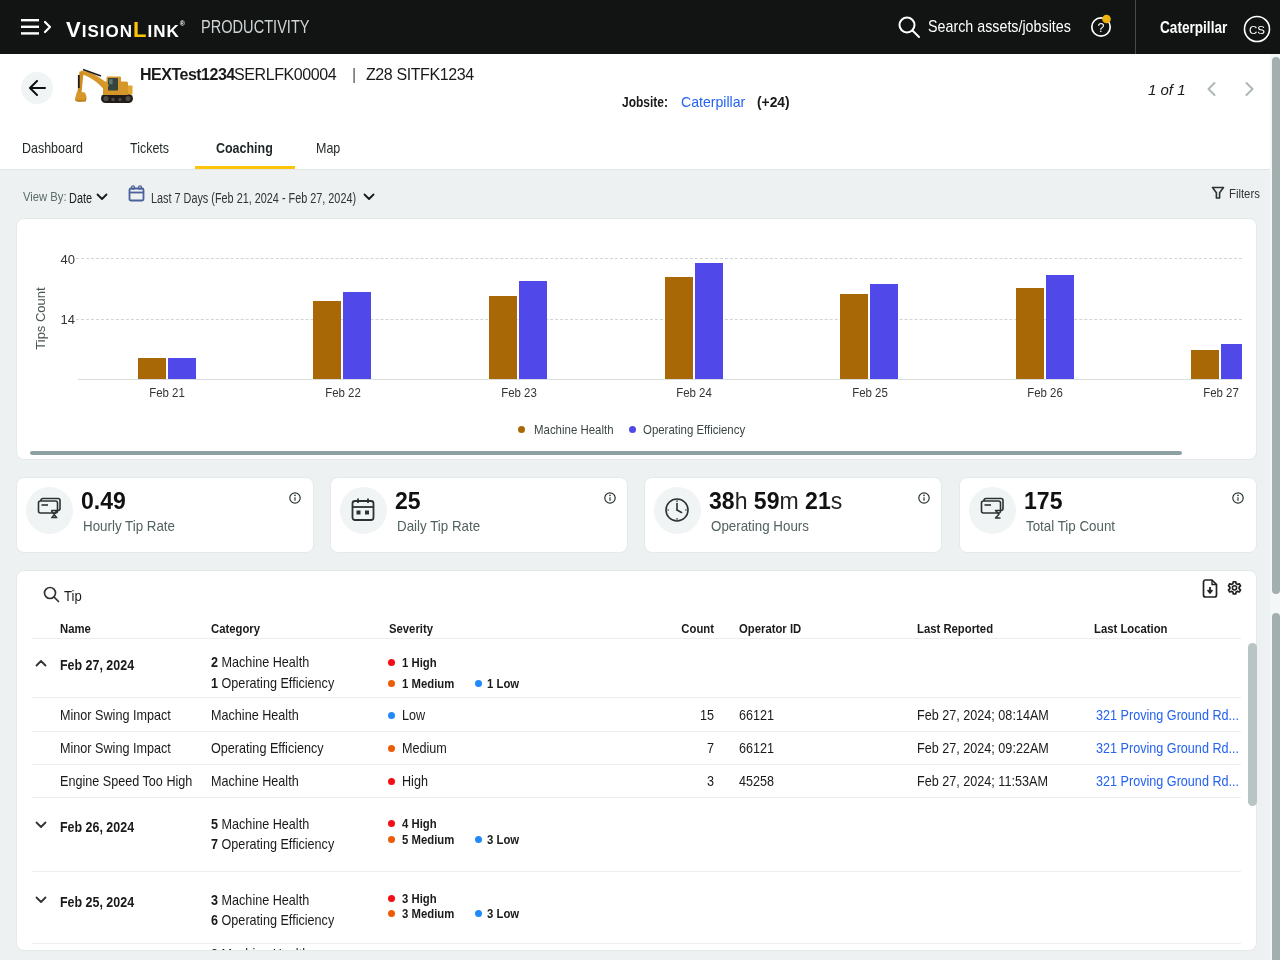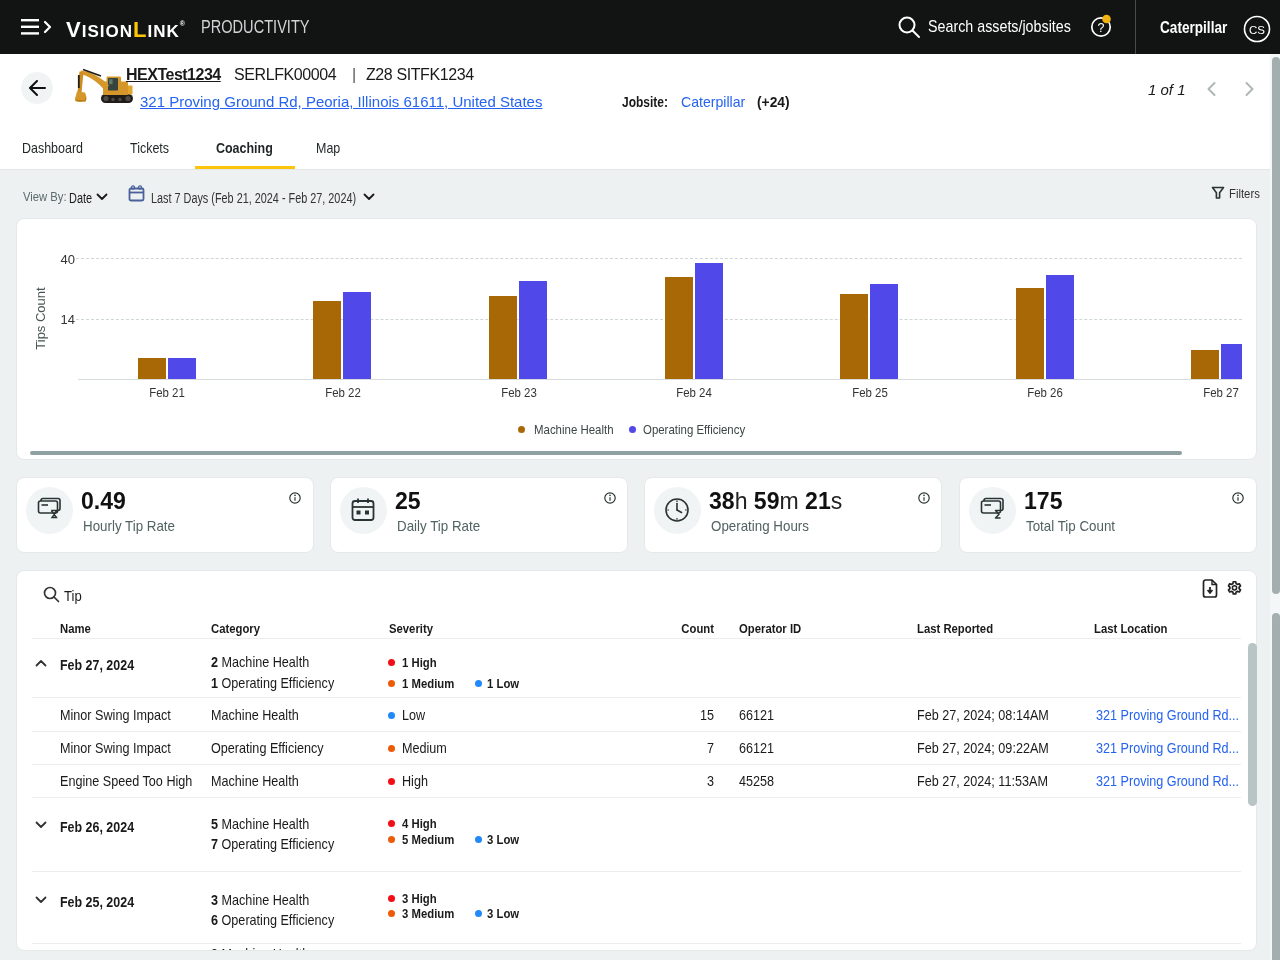--- a/index.html
+++ b/index.html
@@ -136,25 +136,24 @@
 
       <path d="M7 4.5 C 18 5.5, 29 13, 35 19.5 L30.5 24 C 24 16.5, 15 9.5, 5.5 8 Z" fill="#d6972a"></path>
       <path d="M9 3.5 L27 10" stroke="#1f1c1a" stroke-width="1.6" fill="none"></path>
 
       <path d="M5.5 5.5 L9.5 6.5 L7.5 27 L3.5 26.5 Z" fill="#cf8d20"></path>
       <path d="M4.8 9 L4.8 22" stroke="#1f1c1a" stroke-width="1.8" fill="none"></path>
 
       <path d="M3 25.5 L11 26.5 L12.5 31 C 11 36.5, 4 37.5, 0.8 33.5 Z" fill="#d6972a"></path>
       <path d="M1.5 34.5 L11 35 L12 32" stroke="#b97c15" stroke-width="1.4" fill="none"></path>
     </svg>
-    <span class="title1" style="left:126px; font-weight:bold; letter-spacing:-0.5px;text-decoration:underline;">HEXTest1234</span>
+    <span class="title1" style="left:140px; font-weight:bold; letter-spacing:-0.5px;">HEXTest1234</span>
     <span class="title1" style="left:234px; letter-spacing:-0.4px;">SERLFK00004</span>
     <span class="title1" style="left:352px; color:#555;">|</span>
     <span class="title1" style="left:366px; letter-spacing:-0.4px;">Z28 SITFK1234</span>
-    <a class="addr">321 Proving Ground Rd, Peoria, Illinois 61611, United States</a>
     <span class="jobsite sx80" style="left:622px;">Jobsite:</span>
     <span class="jobsite" style="left:681px; color:#2563f0; font-weight:normal; transform:scaleX(0.94); transform-origin:left center;">Caterpillar</span>
     <span class="jobsite" style="left:757px; transform:scaleX(0.92); transform-origin:left center;">(+24)</span>
     <span class="pag" style="left:1148px;font-style:italic;">1 of 1</span>
     <svg class="abs" style="left:1205px; top:27px;" width="14" height="16" viewBox="0 0 14 16">
       <path d="M9.5 2 L3.5 8 L9.5 14" stroke="#aeb6b6" stroke-width="2" fill="none" stroke-linecap="round" stroke-linejoin="round"></path>
     </svg>
     <svg class="abs" style="left:1242px; top:27px;" width="14" height="16" viewBox="0 0 14 16">
       <path d="M4.5 2 L10.5 8 L4.5 14" stroke="#aeb6b6" stroke-width="2" fill="none" stroke-linecap="round" stroke-linejoin="round"></path>
     </svg>

